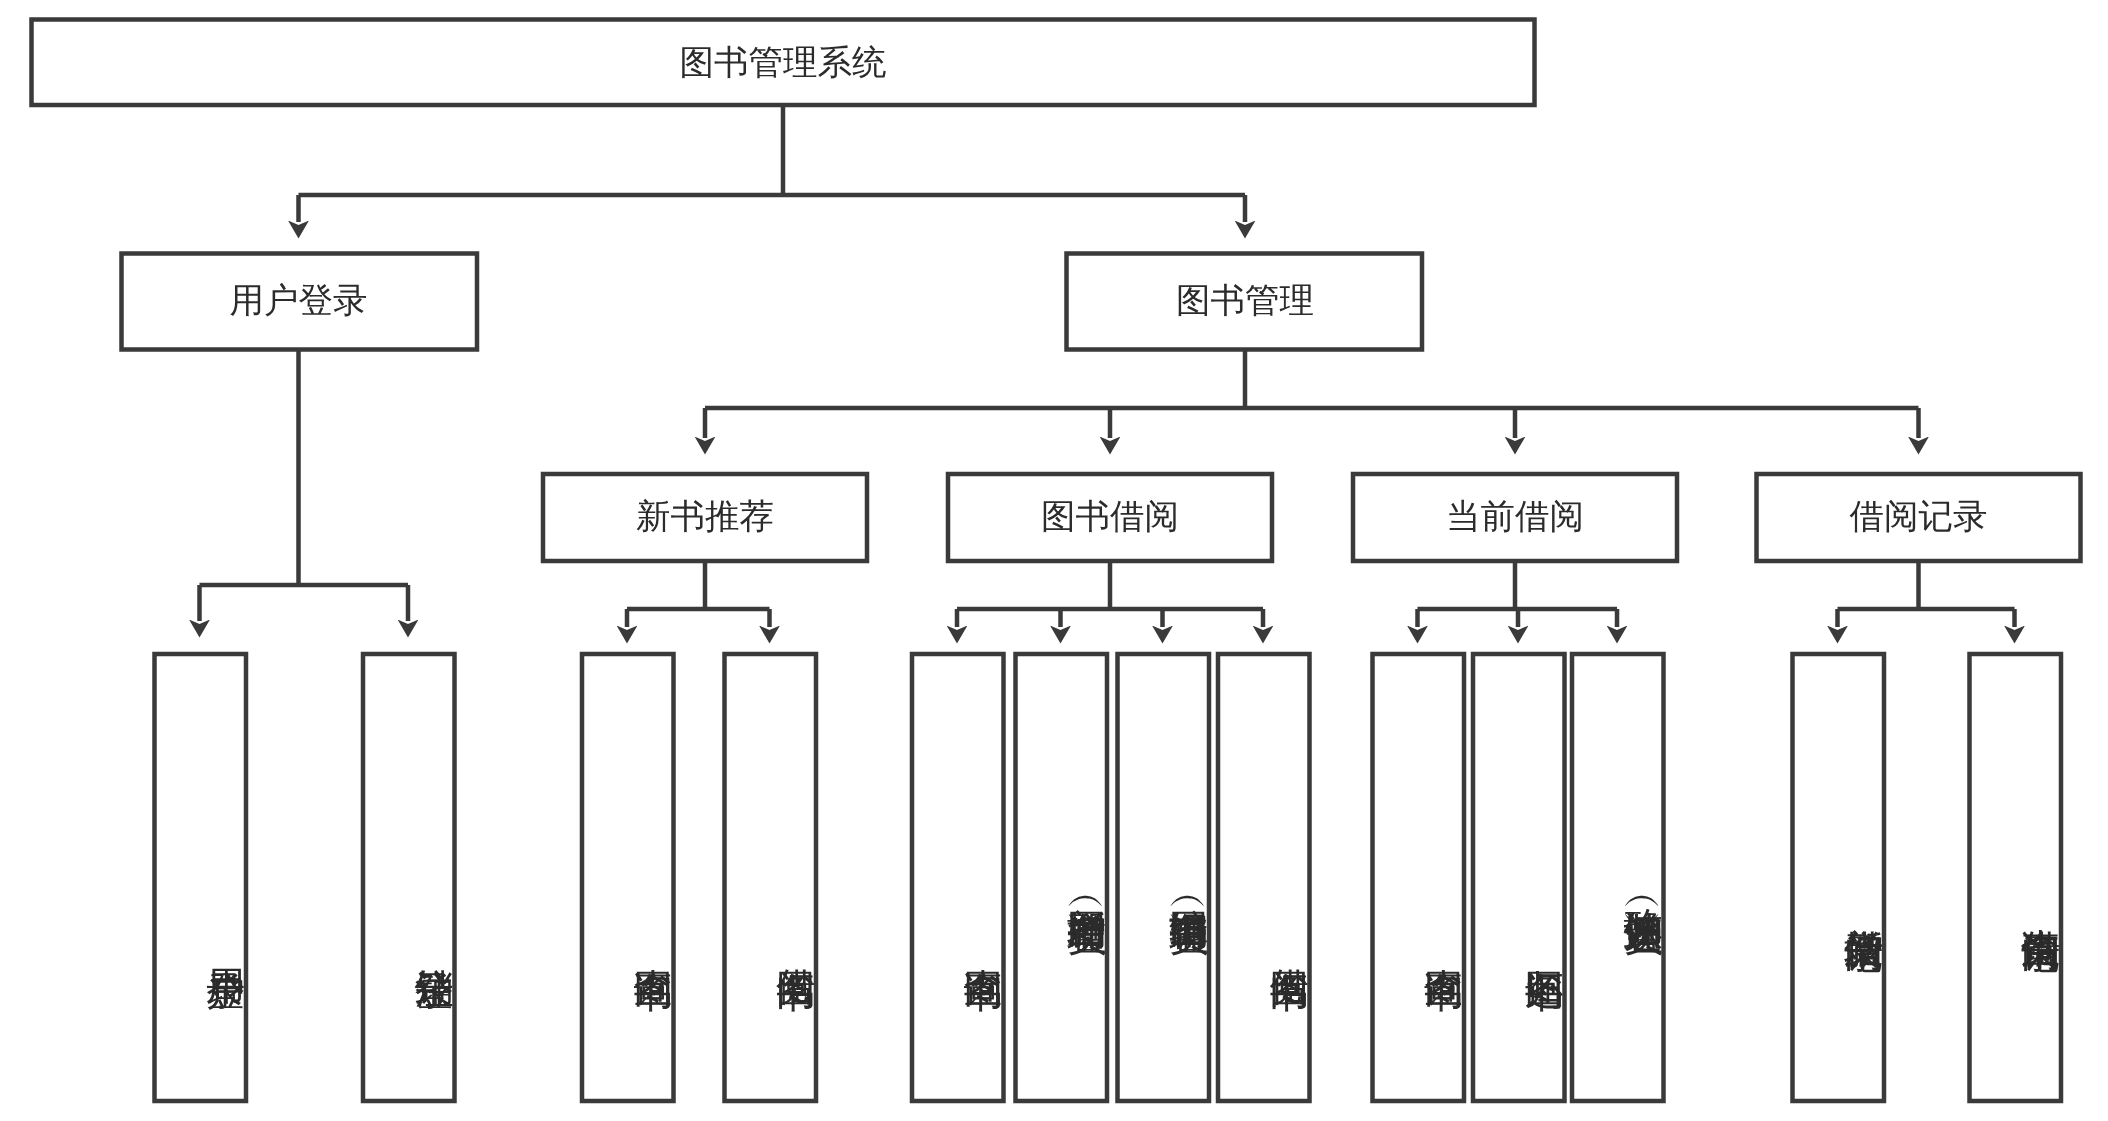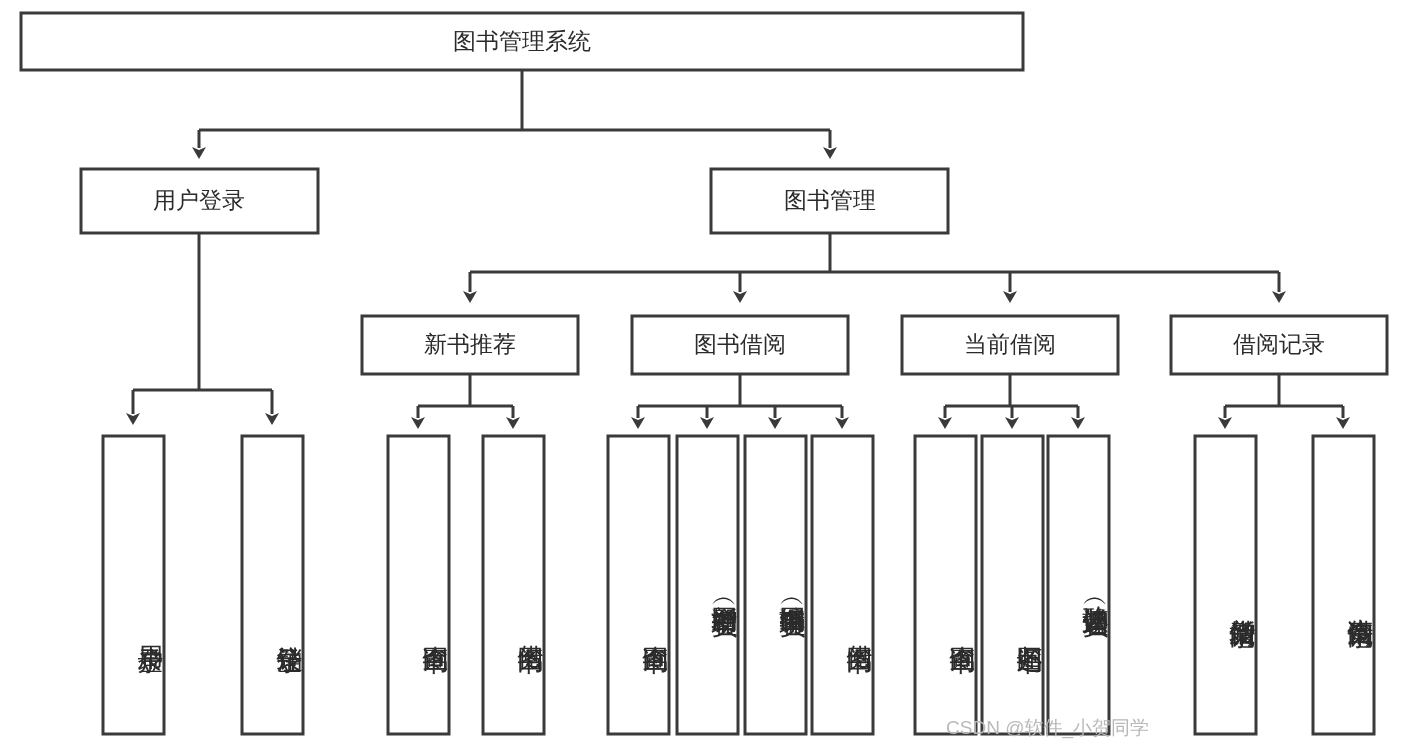--- a/index.html
+++ b/index.html
@@ -188,14 +188,13 @@
   <div class="node-label-v" style="left:745px; top:436px; width:61px; height:298px; padding-top:8px; box-sizing:border-box;">编辑图书（管理员）</div>
   <div class="node-label-v" style="left:812px; top:436px; width:61px; height:298px; padding-top:84px; box-sizing:border-box;">借阅图书</div>
 
   <div class="node-label-v" style="left:915px; top:436px; width:61px; height:298px; padding-top:84px; box-sizing:border-box;">查询图书</div>
   <div class="node-label-v" style="left:982px; top:436px; width:61px; height:298px; padding-top:84px; box-sizing:border-box;">归还图书</div>
   <div class="node-label-v" style="left:1048px; top:436px; width:61px; height:298px; padding-top:8px; box-sizing:border-box;">确认归还（管理员）</div>
 
   <div class="node-label-v" style="left:1195px; top:436px; width:61px; height:298px; padding-top:32px; box-sizing:border-box;">新增借阅记录</div>
   <div class="node-label-v" style="left:1313px; top:436px; width:61px; height:298px; padding-top:32px; box-sizing:border-box;">查询借阅记录</div>
 
-  <div class="watermark">CSDN @软件_小贺同学</div>
 </div>
 
 </body></html>

